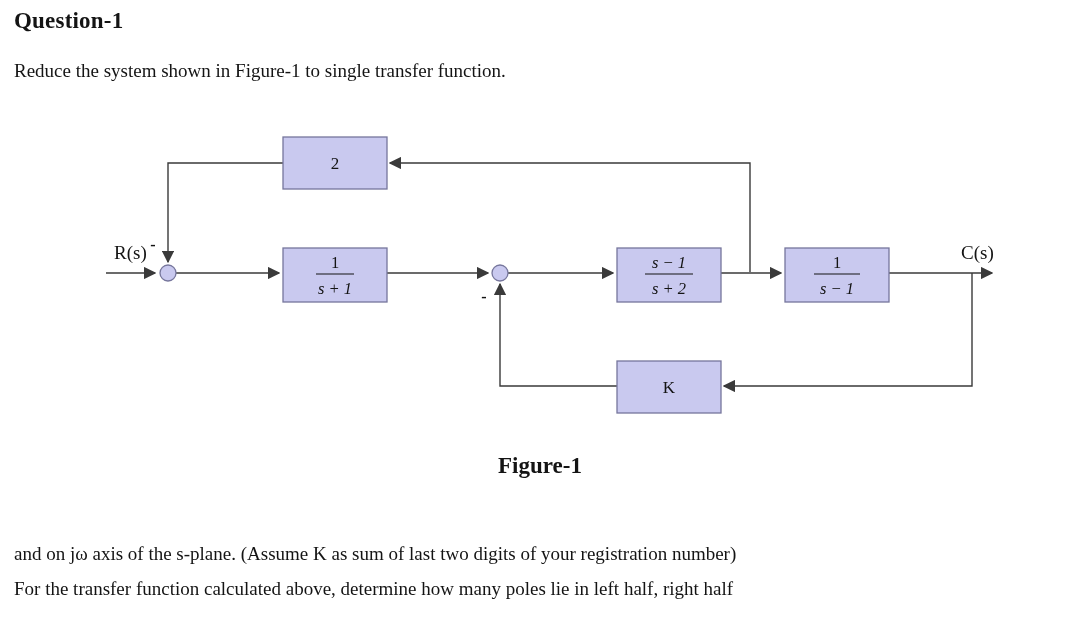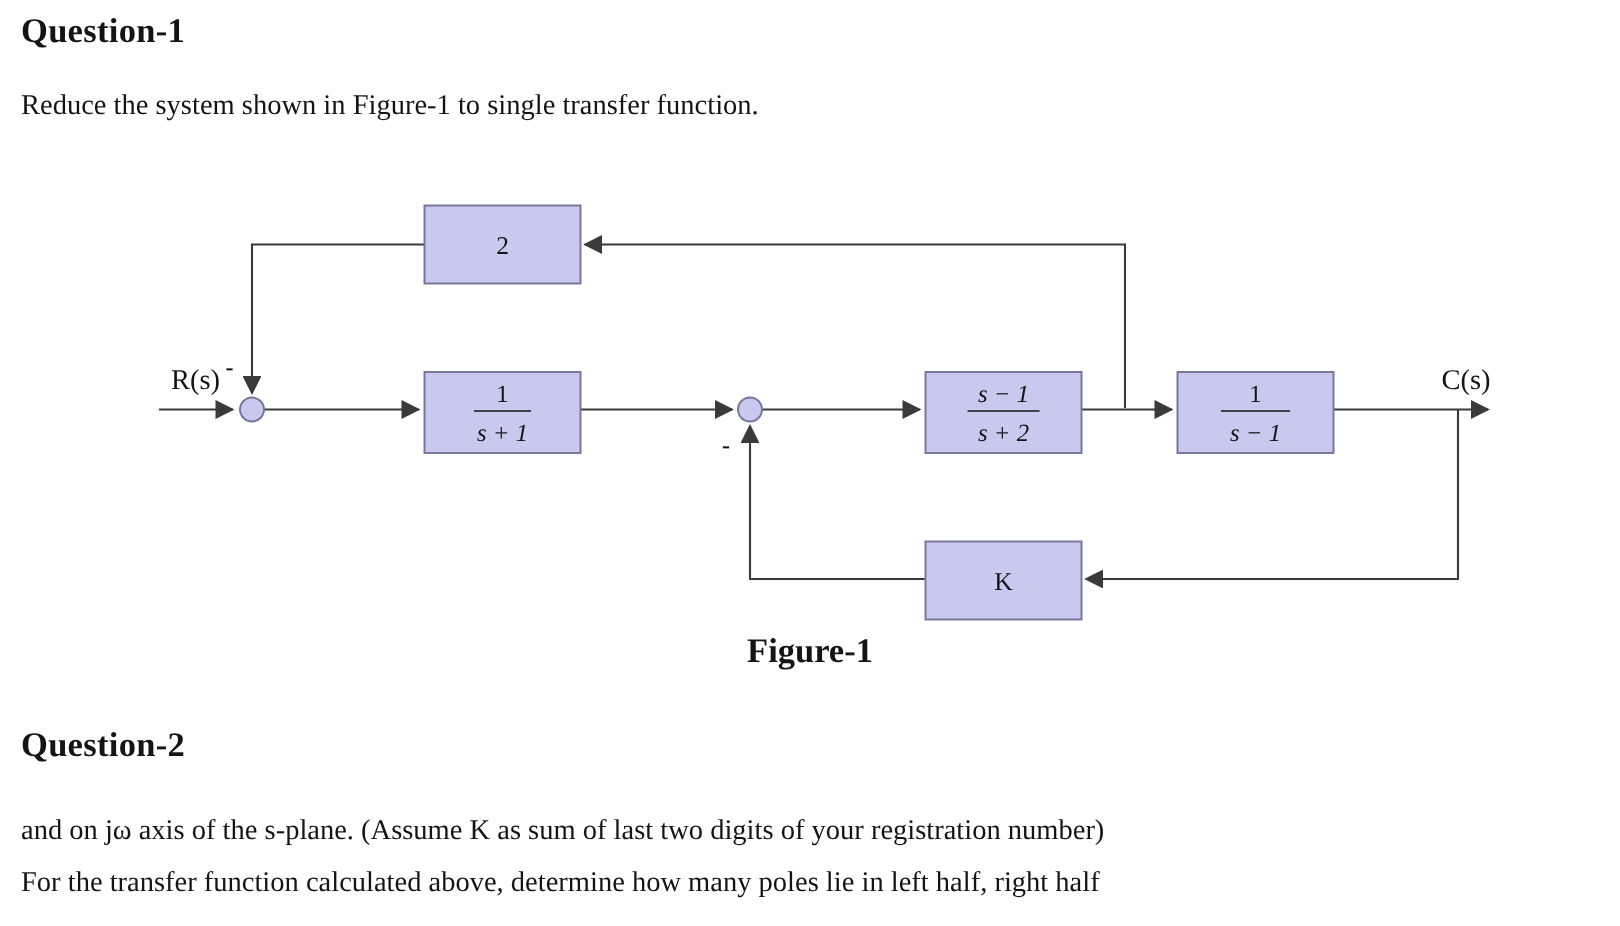--- a/index.html
+++ b/index.html
@@ -8,21 +8,21 @@
     width:1080px; height:617px;
     font-family:"Liberation Serif", serif;
     color:#141414;
   }
   .page { position:relative; width:1080px; height:617px; background:#ffffff; overflow:hidden; }
   .heading { position:absolute; font-weight:bold; font-size:23px; letter-spacing:0.2px; }
   .para    { position:absolute; font-size:19px; }
   .q1-heading { left:14px; top:8px; }
   .q1-body    { left:14px; top:60px; }
   .fig-caption {
-    position:absolute; left:0; top:421px; width:1080px;
+    position:absolute; left:0; top:453px; width:1080px;
     text-align:center; font-weight:bold; font-size:23px;
   }
   .q2-heading { left:14px; top:484px; }
   .q2-body    { left:14px; top:536px; line-height:35px; }
   svg.diagram { position:absolute; left:0; top:0; }
 
   .wire    { stroke:#3a3a3a; stroke-width:1.4; fill:none; }
   .blk     { stroke:#76769c; stroke-width:1.3; }
   .fracbar { stroke:#141414; stroke-width:1.1; }
   text.blocktext { font-family:"Liberation Serif", serif; font-size:17px; text-anchor:middle; fill:#141414; }
@@ -86,19 +86,18 @@
 
     <text class="siglabel" x="114" y="259">R(s)</text>
     <text class="siglabel" x="961" y="259">C(s)</text>
 
     <text class="minus" x="153" y="250">-</text>
     <text class="minus" x="484" y="302">-</text>
   </svg>
 
   <div class="fig-caption">Figure-1</div>
 
-  <div class="heading q2-heading">Question-2</div>
   <div class="para q2-body">
     <div>and on jω axis of the s-plane. (Assume K as sum of last two digits of your registration number)</div>
     <div>For the transfer function calculated above, determine how many poles lie in left half, right half</div>
   </div>
 
 </div>
 
 </body></html>

